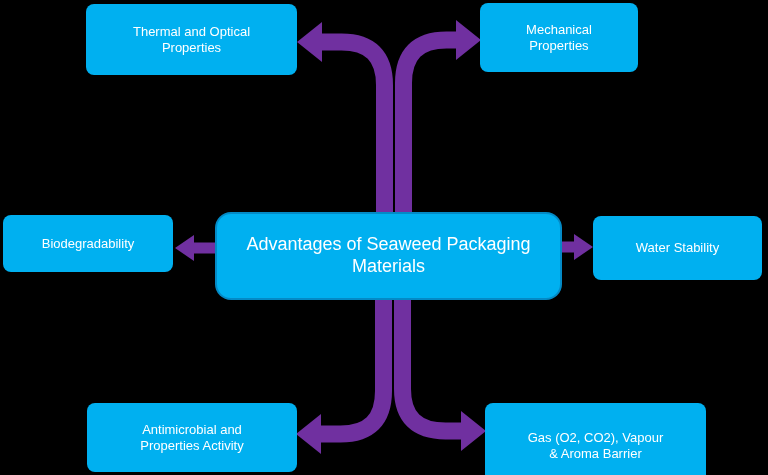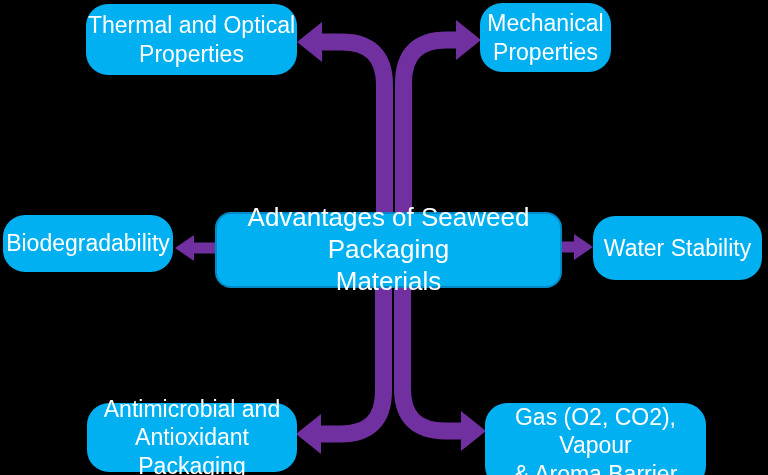--- a/index.html
+++ b/index.html
@@ -32,34 +32,34 @@
     stroke: none;
   }
   .node {
     position: absolute;
     background: var(--node-fill);
     color: var(--node-text);
     display: flex;
     align-items: center;
     justify-content: center;
     text-align: center;
-    border-radius: 22px;
-    font-size: 23px;
+    border-radius: 8px;
+    font-size: 13px;
     line-height: 1.22;
     white-space: pre-line;
     box-sizing: border-box;
   }
   .node-center {
-    left: 215px; top: 212px; width: 347px; height: 76px;
-    font-size: 26px;
+    left: 215px; top: 212px; width: 347px; height: 88px;
+    font-size: 18px;
     border-radius: 16px;
     border: 2px solid rgba(10, 70, 120, 0.35);
   }
   .node-thermal        { left: 86px;  top: 4px;   width: 211px; height: 71px; }
-  .node-mechanical     { left: 480px; top: 3px;   width: 131px; height: 69px; }
+  .node-mechanical     { left: 480px; top: 3px;   width: 158px; height: 69px; }
   .node-biodegradability { left: 3px; top: 215px; width: 170px; height: 57px; }
   .node-water          { left: 593px; top: 216px; width: 169px; height: 64px; }
   .node-antimicrobial  { left: 87px;  top: 403px; width: 210px; height: 69px; }
   .node-gas            { left: 485px; top: 403px; width: 221px; height: 85px; }
 </style>
 </head>
 <body>
 
 <div class="canvas">
 
@@ -114,21 +114,21 @@
     <span>Advantages of Seaweed Packaging
 Materials</span>
   </div>
 
   <div class="node node-water">
     <span>Water Stability</span>
   </div>
 
   <div class="node node-antimicrobial">
     <span>Antimicrobial and
-Antioxidant Packaging</span>
+Properties Activity</span>
   </div>
 
   <div class="node node-gas">
     <span>Gas (O2, CO2), Vapour
 &amp; Aroma Barrier</span>
   </div>
 
 </div>
 
 </body></html>

